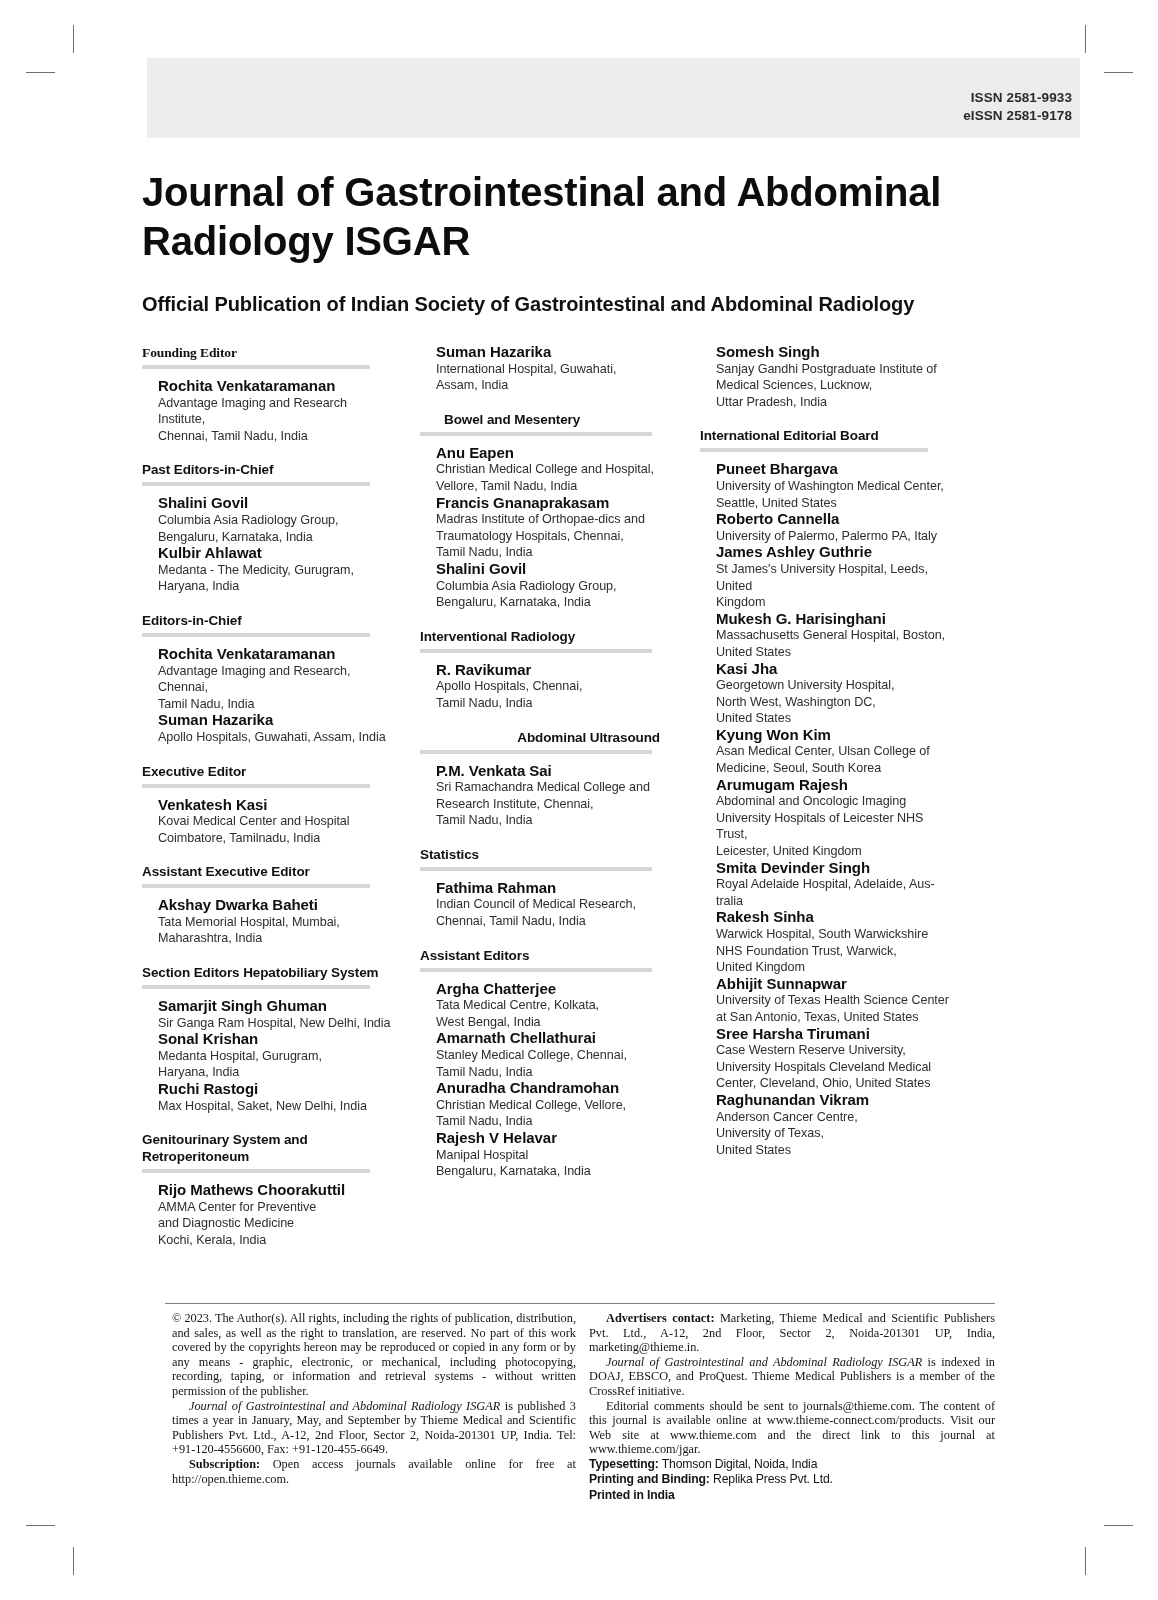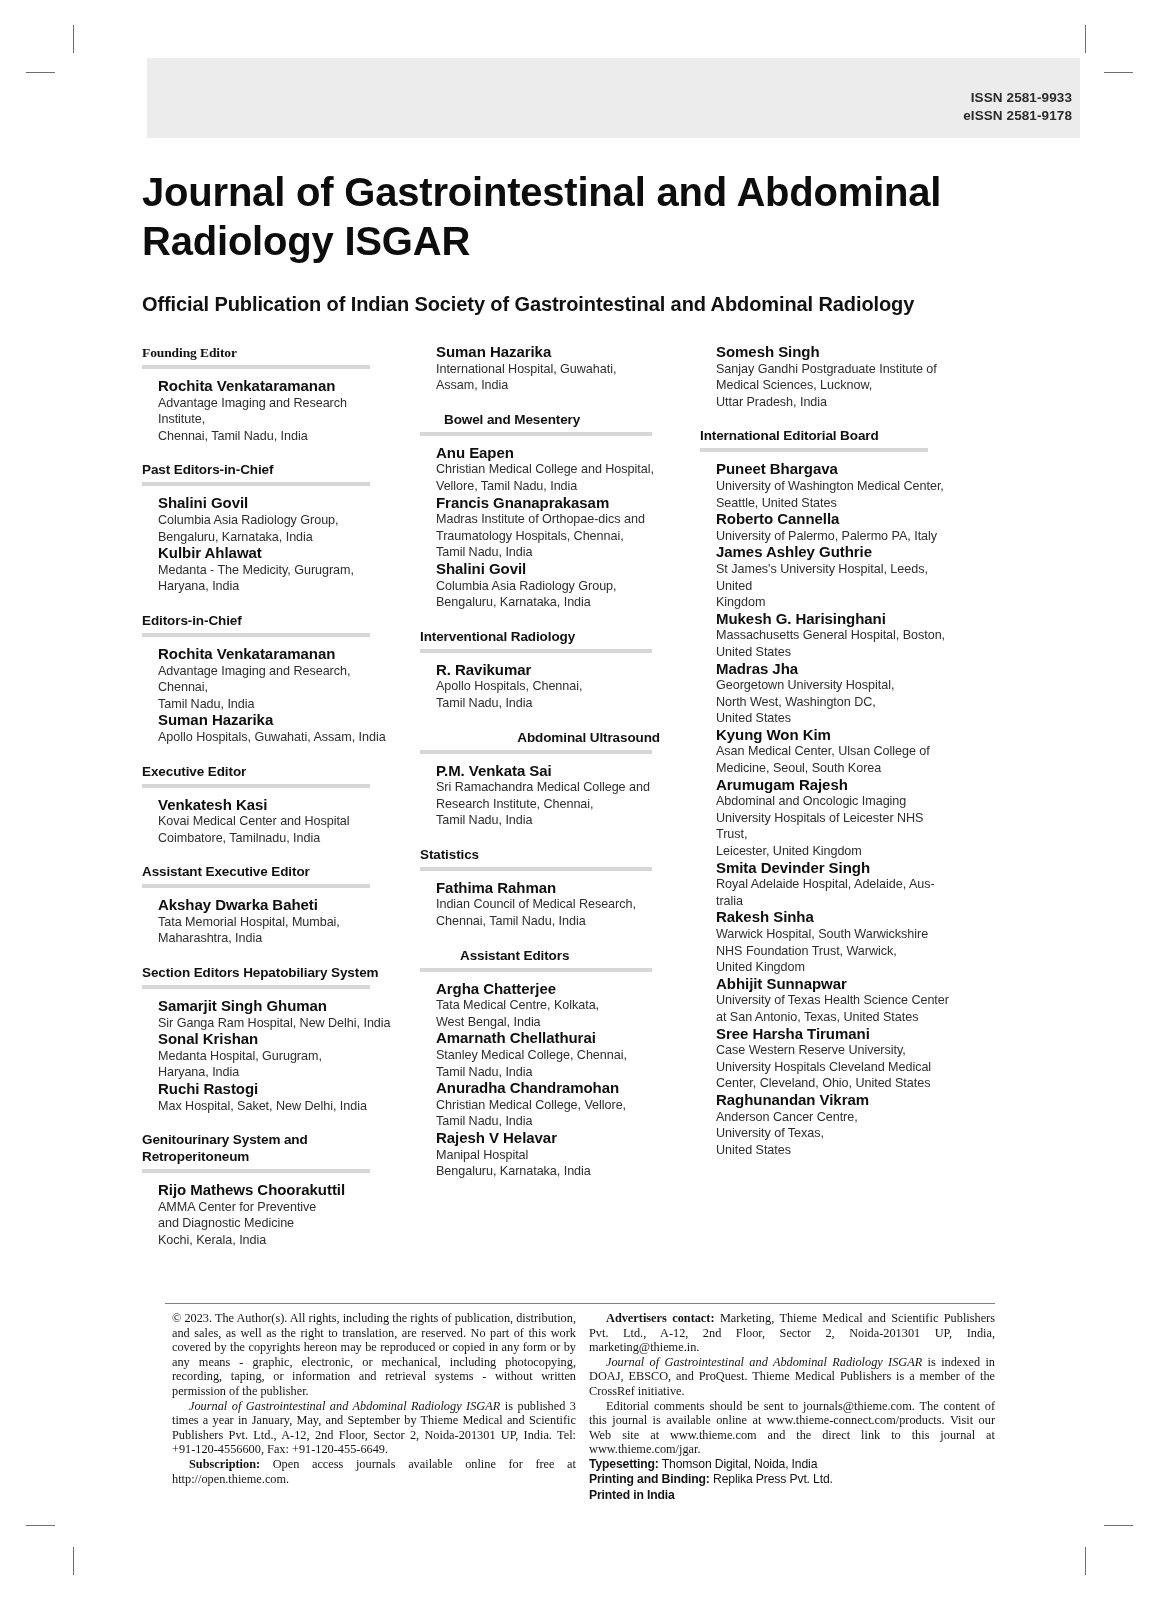--- a/index.html
+++ b/index.html
@@ -285,21 +285,21 @@
           <div class="sec-rule"></div>
           <div class="people">
             <div class="person">
               <div class="p-name">Fathima Rahman</div>
               <div class="p-aff">Indian Council of Medical Research,
 Chennai, Tamil Nadu, India</div>
             </div>
           </div>
         </div>
         <div class="sec-block">
-          <div class="sec-head" style="white-space: pre-line; margin-left: 40px;">Assistant Editors</div>
+          <div class="sec-head" style="white-space: pre-line;">Assistant Editors</div>
           <div class="sec-rule"></div>
           <div class="people">
             <div class="person">
               <div class="p-name">Argha Chatterjee</div>
               <div class="p-aff">Tata Medical Centre, Kolkata,
 West Bengal, India</div>
             </div>
             <div class="person">
               <div class="p-name">Amarnath Chellathurai</div>
               <div class="p-aff">Stanley Medical College, Chennai,
@@ -344,21 +344,21 @@
               <div class="p-name">James Ashley Guthrie</div>
               <div class="p-aff">St James's University Hospital, Leeds, United
 Kingdom</div>
             </div>
             <div class="person">
               <div class="p-name">Mukesh G. Harisinghani</div>
               <div class="p-aff">Massachusetts General Hospital, Boston,
 United States</div>
             </div>
             <div class="person">
-              <div class="p-name">Madras Jha</div>
+              <div class="p-name">Kasi Jha</div>
               <div class="p-aff">Georgetown University Hospital,
 North West, Washington DC,
 United States</div>
             </div>
             <div class="person">
               <div class="p-name">Kyung Won Kim</div>
               <div class="p-aff">Asan Medical Center, Ulsan College of
 Medicine, Seoul, South Korea</div>
             </div>
             <div class="person">

